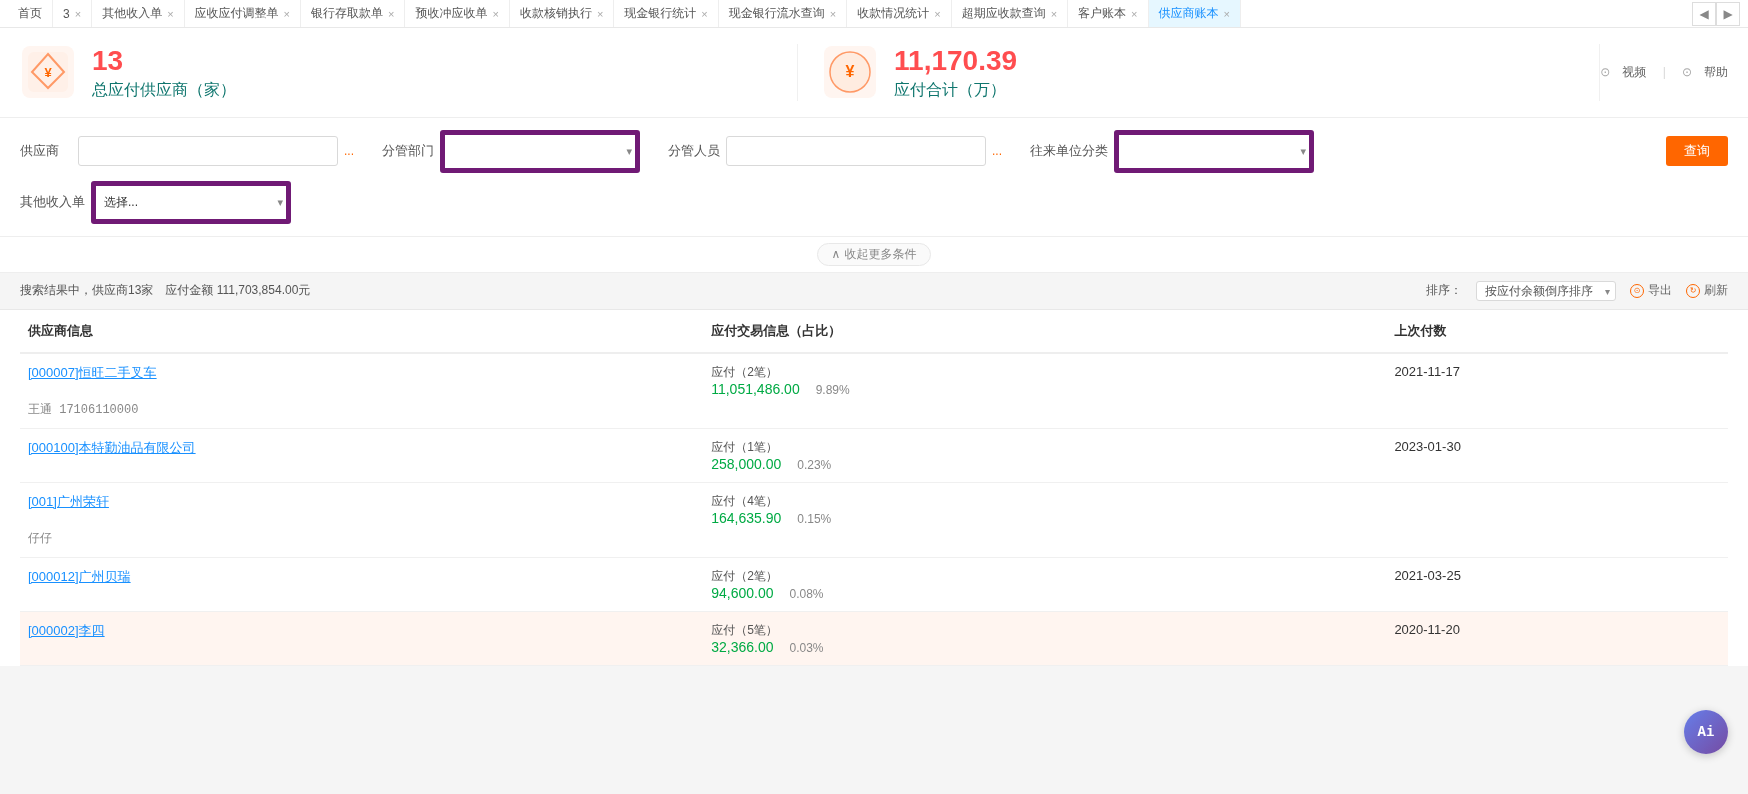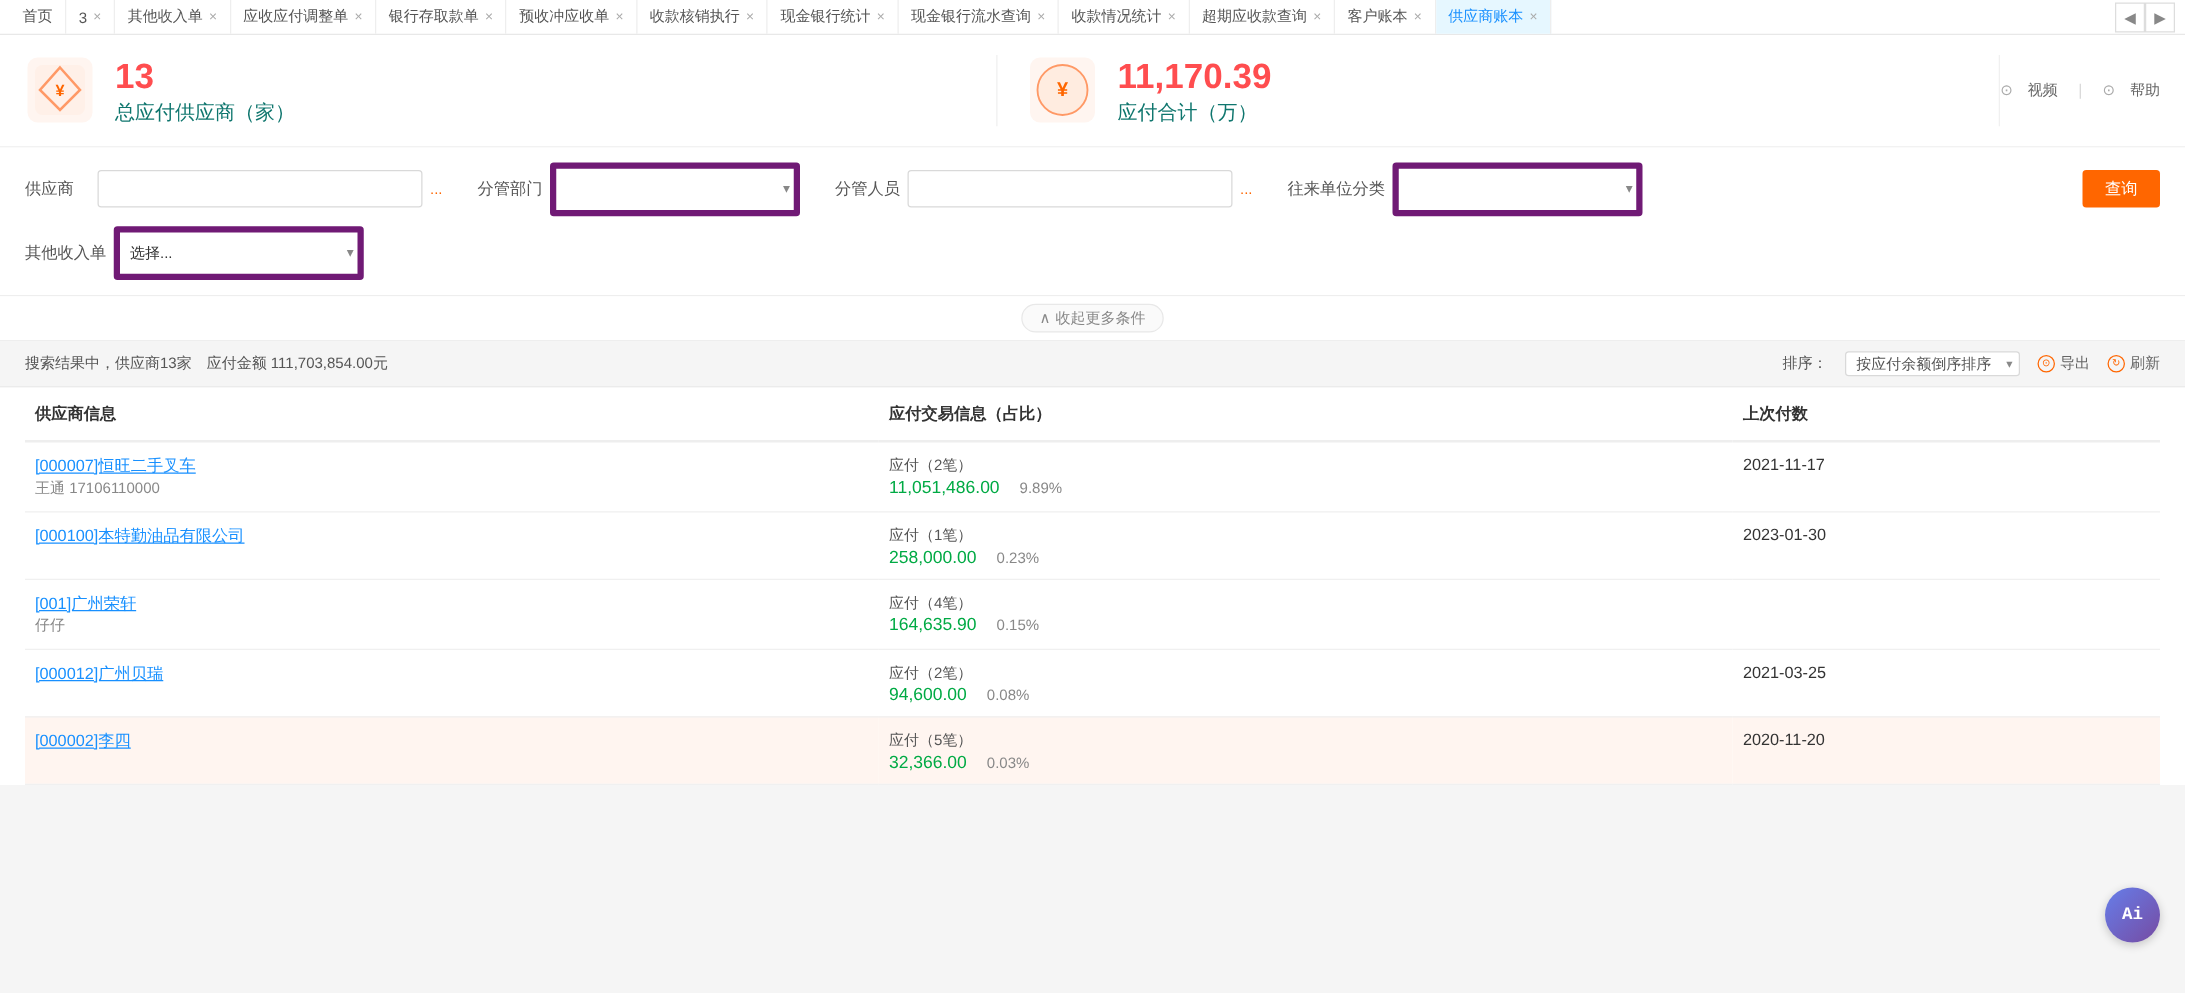--- a/index.html
+++ b/index.html
@@ -297,21 +297,22 @@
       vertical-align: top;
     }
     .supplier-link {
       color: #1890ff;
       text-decoration: underline;
       cursor: pointer;
     }
     .supplier-sub {
       font-size: 12px;
       color: #888;
-      margin-top: 0;
+      margin-top: 19px;
+      font-family: Liberation Mono, monospace;
     }
     .amount-green {
       color: #00aa44;
       font-size: 14px;
     }
     .tx-label { color: #555; font-size: 12px; }
     .tx-count { color: #555; font-size: 12px; }
     .tx-pct { color: #888; font-size: 12px; margin-left: 16px; }
     .col-supplier { width: 40%; }
     .col-tx { width: 40%; }

